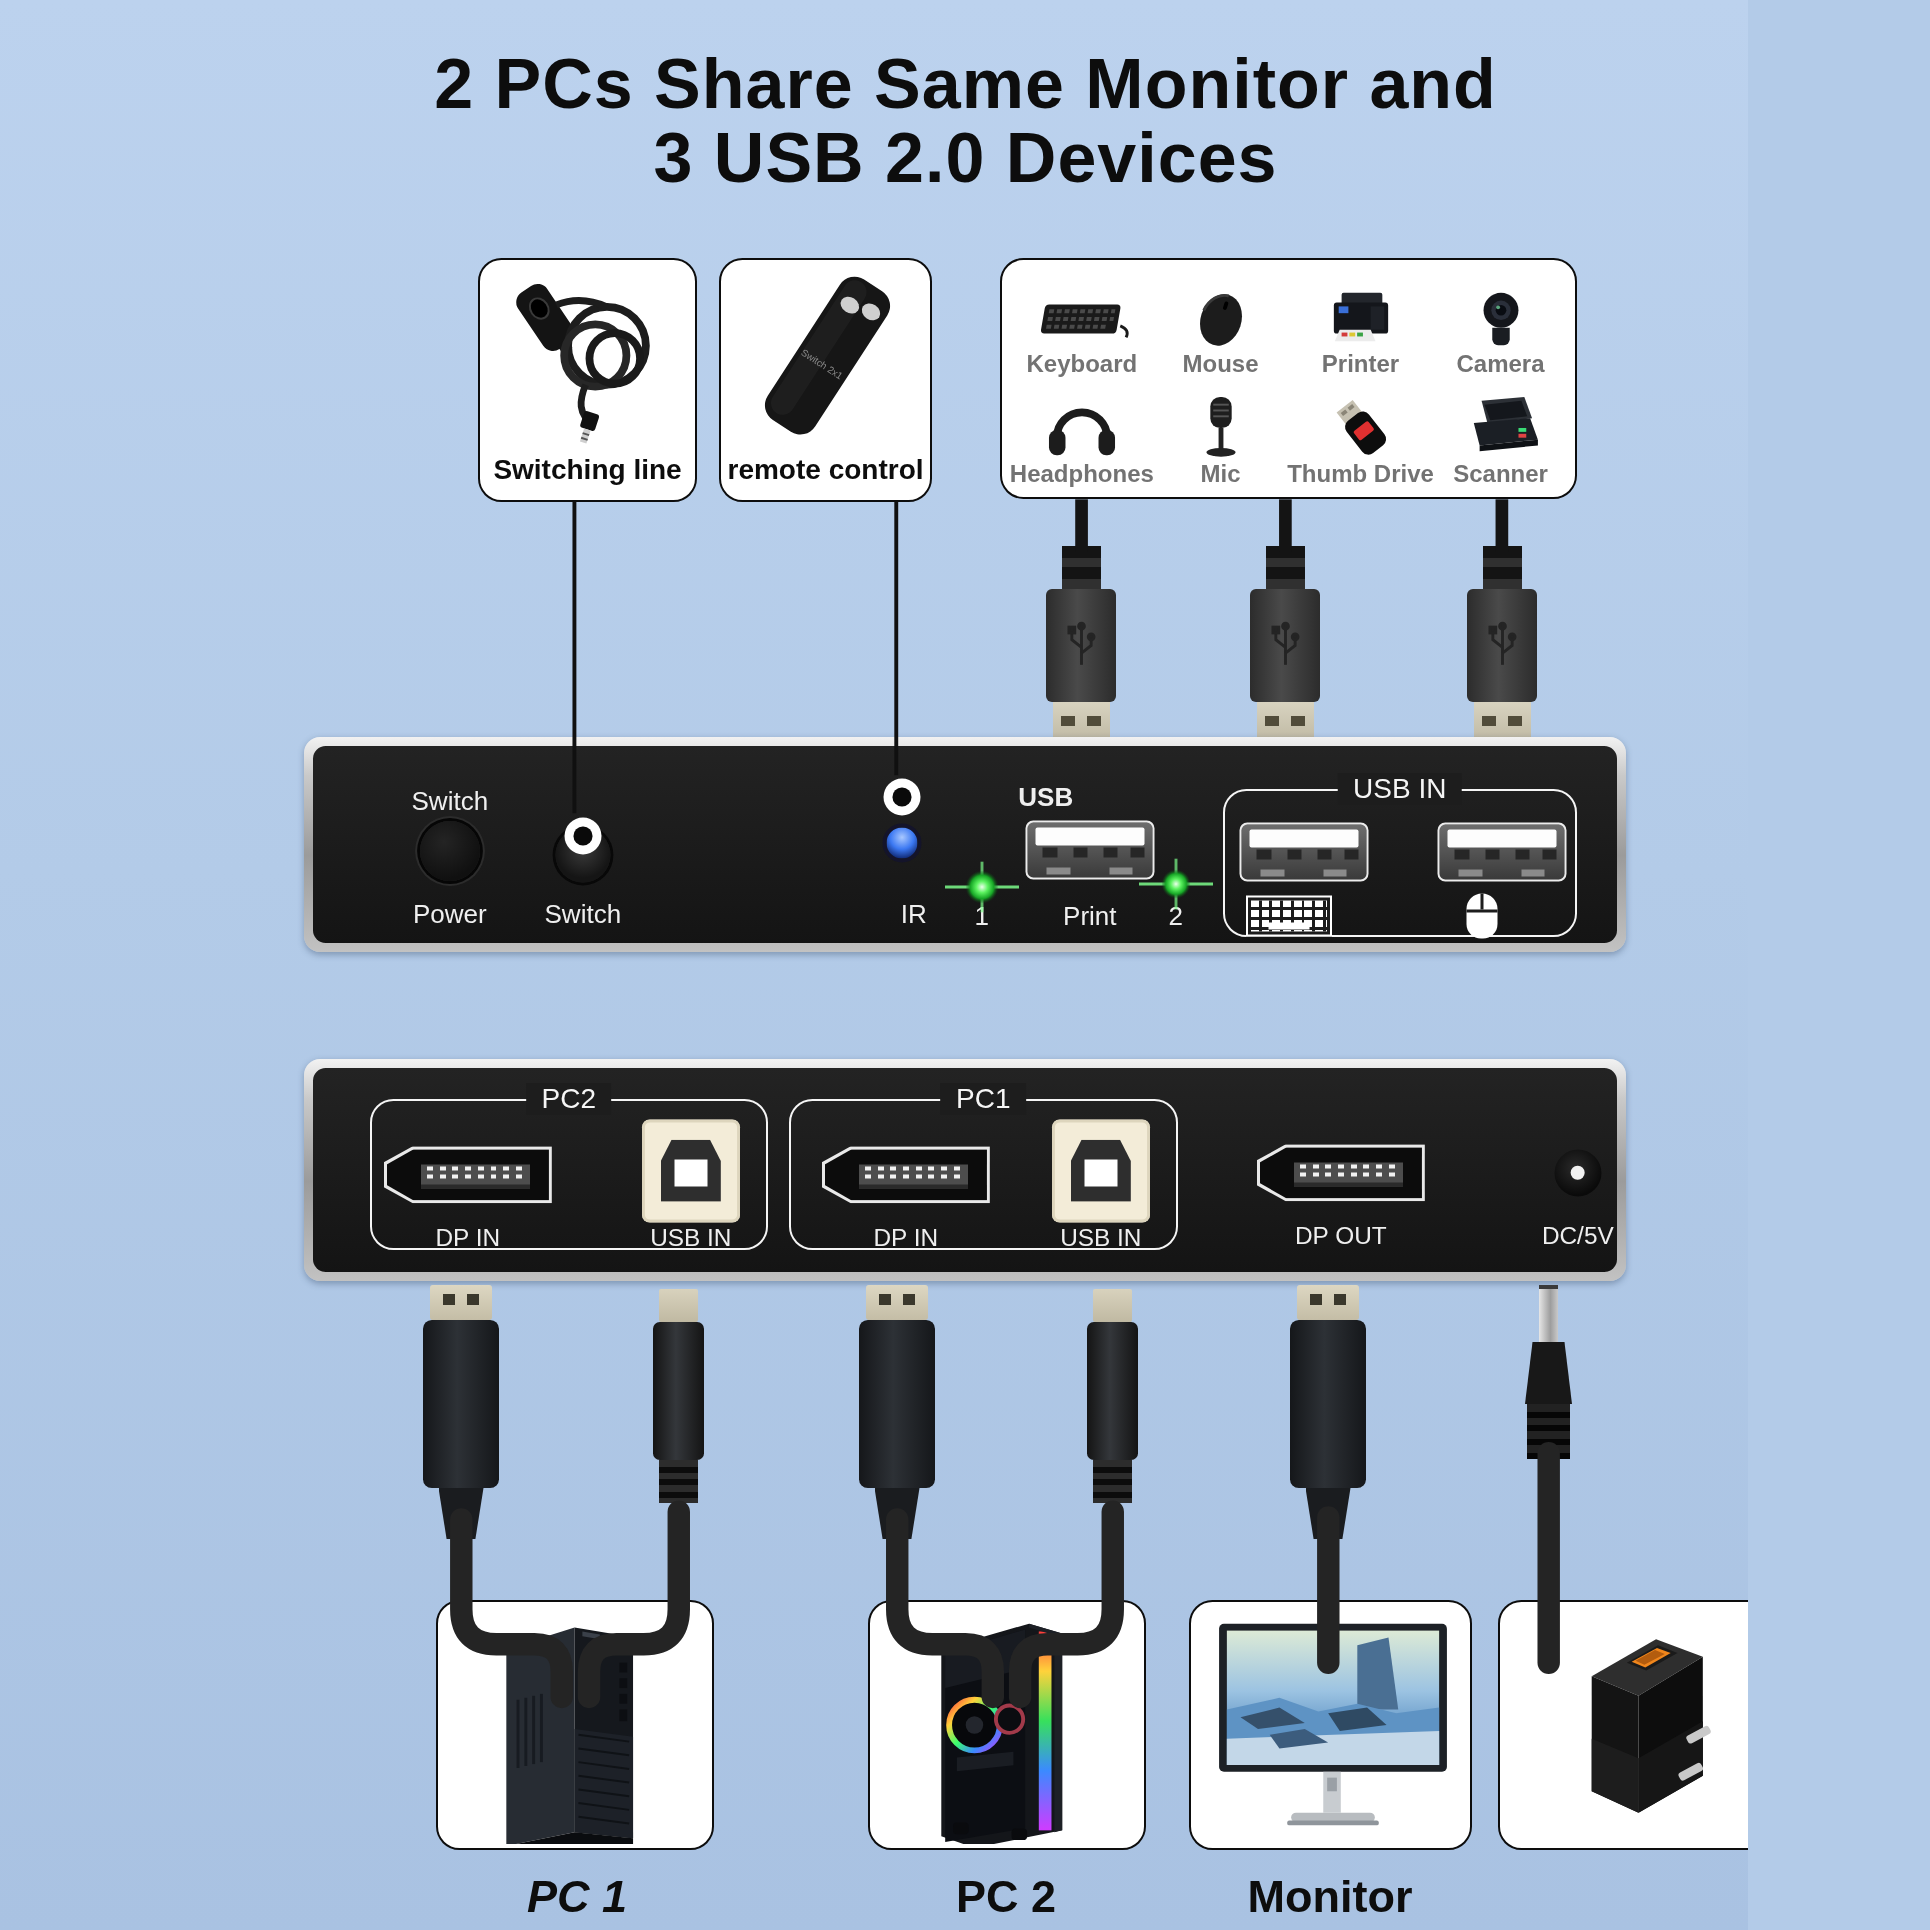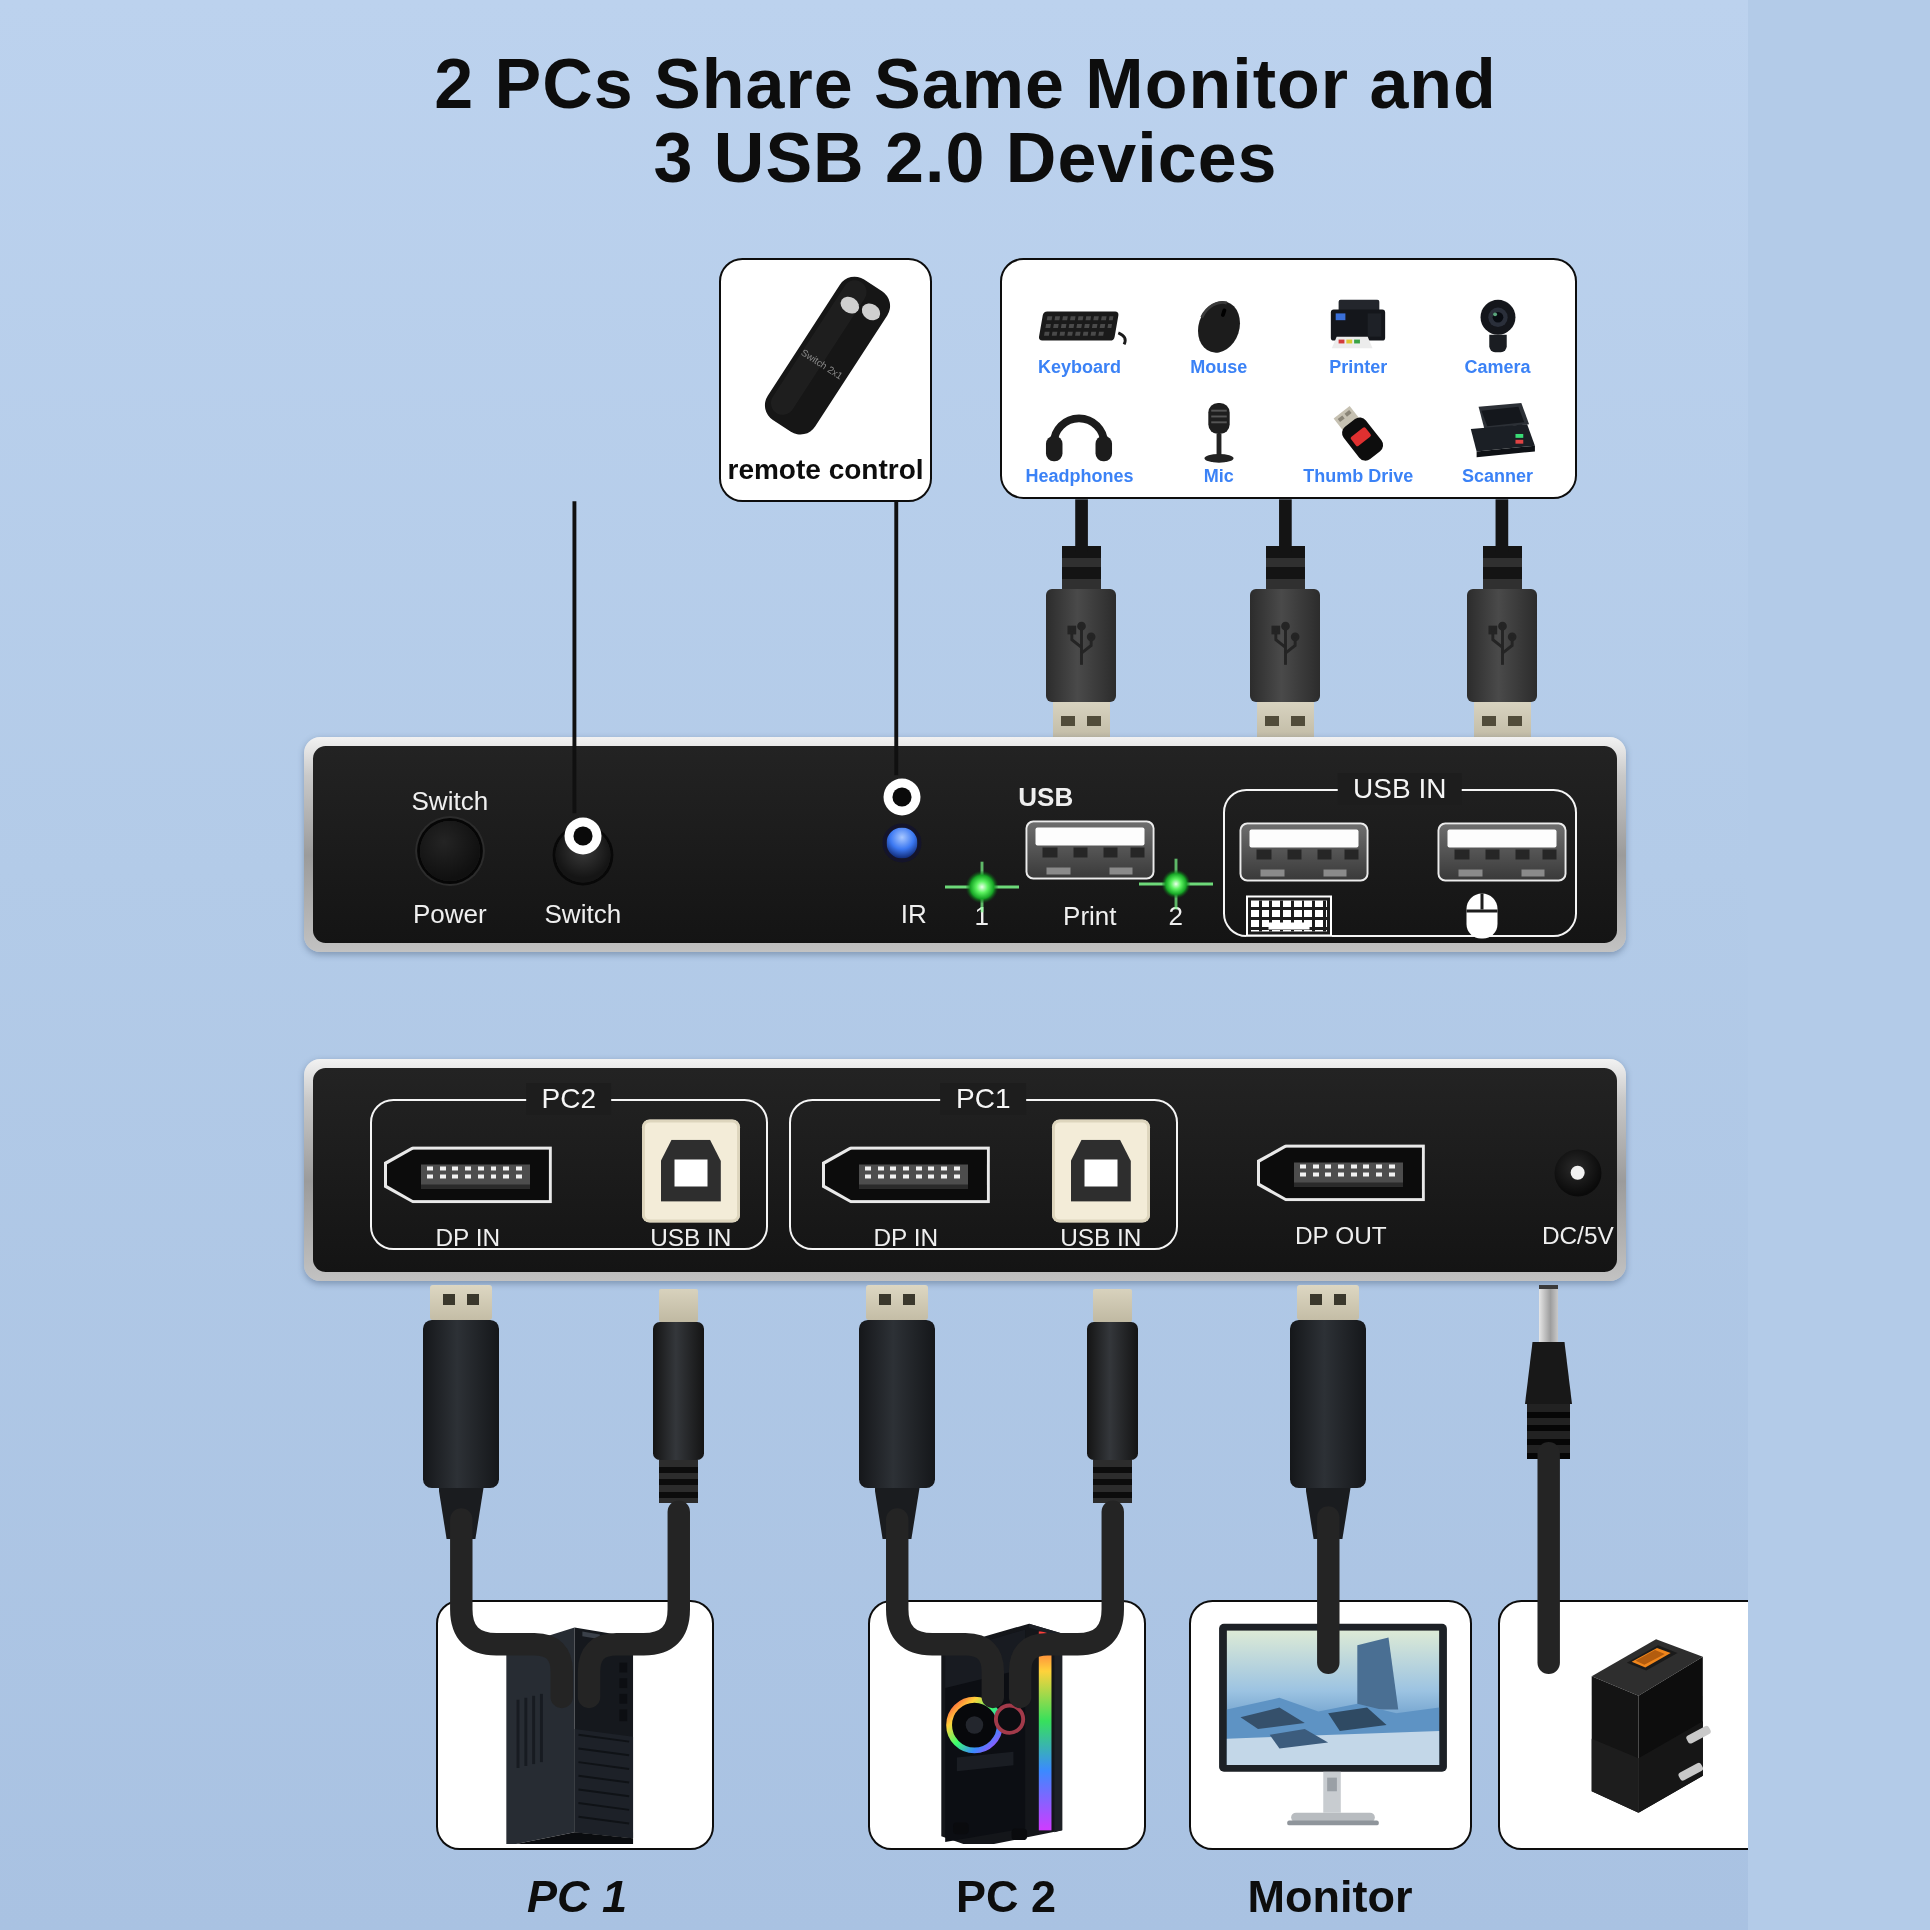--- a/index.html
+++ b/index.html
@@ -12,21 +12,21 @@
   .title{left:0;top:47px;width:1931px;text-align:center;color:#0d0d0d;
          font-weight:700;font-size:70px;line-height:1.06;letter-spacing:1px;}
 
   
   .wbox{background:#fff;border:2.9px solid #0d0d0d;border-radius:23.4px;box-sizing:border-box;z-index:2;}
   .acc-label{position:absolute;left:0;right:0;bottom:13.7px;text-align:center;
              font-size:28px;font-weight:700;color:#0d0d0d;}
   .dev-grid{position:absolute;inset:9.8px 7.8px 7.8px 7.8px;display:grid;
             grid-template-columns:repeat(4,1fr);grid-template-rows:1fr 1fr;}
   .dev-cell{display:flex;flex-direction:column;align-items:center;justify-content:flex-end;}
-  .dev-label{font-size:18px;font-weight:700;color:#3b82f6;white-space:nowrap;line-height:1.1;padding-bottom:2px;}
+  .dev-label{font-size:24px;font-weight:700;color:#737373;white-space:nowrap;line-height:1.1;padding-bottom:2px;}
 
   
   #wires{position:absolute;left:0;top:0;z-index:3;pointer-events:none;}
 
   
   .panel{position:absolute;border-radius:16px;padding:8.8px;box-sizing:border-box;z-index:2;
          background:linear-gradient(180deg,#f2f2f2 0%,#c9c9c9 18%,#9b9b9b 55%,#c2c2c2 100%);
          box-shadow:0 2.9px 5.9px rgba(40,60,90,.35);text-align:center;}
   .panel-in{position:relative;width:100%;height:100%;border-radius:12.7px;
             background:linear-gradient(180deg,#232323,#1a1a1a 60%,#141414);}
@@ -146,20 +146,41 @@
           <stop offset="1" stop-color="#c3d7e8"></stop>
         </linearGradient>
     </defs>
   </svg>
 
   <div class="abs title">
     <div>2 PCs Share Same Monitor and</div>
     <div>3 USB 2.0 Devices</div>
   </div>
 
+  <div class="abs wbox" style="left:478px;top:258px;width:219px;height:244px;">
+    <svg class="illus" style="left:7.8px;top:5.9px;" width="200" height="180" viewBox="0 0 205 185">
+      <g transform="rotate(-34 58 52)">
+        <rect x="40" y="18" width="36" height="70" rx="12" fill="#141414"></rect>
+        <ellipse cx="58" cy="42" rx="9" ry="11" fill="#000" stroke="#3a3a3a" stroke-width="2"></ellipse>
+        <rect x="52" y="84" width="12" height="10" fill="#141414"></rect>
+      </g>
+      <circle cx="122" cy="82" r="40" fill="none" stroke="#1d1d1d" stroke-width="8"></circle>
+      <circle cx="110" cy="92" r="32" fill="none" stroke="#272727" stroke-width="8"></circle>
+      <circle cx="130" cy="95" r="26" fill="none" stroke="#1a1a1a" stroke-width="8"></circle>
+      <path d="M70 40 Q95 30 122 42" fill="none" stroke="#1d1d1d" stroke-width="7"></path>
+      <path d="M100 122 C 92 142 96 150 100 156" fill="none" stroke="#1d1d1d" stroke-width="7"></path>
+      <g transform="rotate(18 102 166)">
+        <rect x="94" y="150" width="16" height="18" rx="3" fill="#111"></rect>
+        <rect x="99" y="168" width="7" height="14" fill="#cfcfcf"></rect>
+        <rect x="99" y="172" width="7" height="2" fill="#555"></rect>
+        <rect x="99" y="177" width="7" height="2" fill="#555"></rect>
+      </g>
+    </svg>
+    <div class="acc-label">Switching line</div>
+  </div>
 
   <div class="abs wbox" style="left:719px;top:258px;width:213px;height:244px;">
     <svg class="illus" style="left:5.9px;top:5.9px;" width="201" height="185" viewBox="0 0 206 190">
       <g transform="translate(103,92) rotate(33)">
         <rect x="-29" y="-86" width="58" height="172" rx="18" fill="#161616"></rect>
         <rect x="-24" y="-82" width="24" height="160" rx="12" fill="#242424" opacity="0.6"></rect>
         <ellipse cx="-9" cy="-56" rx="10" ry="8" fill="#cfcfcf"></ellipse>
         <ellipse cx="13" cy="-62" rx="10" ry="8" fill="#cfcfcf"></ellipse>
         <text x="0" y="14" font-size="10" fill="#8a8a8a" text-anchor="middle" font-family="Liberation Sans, sans-serif">Switch 2x1</text>
       </g>

